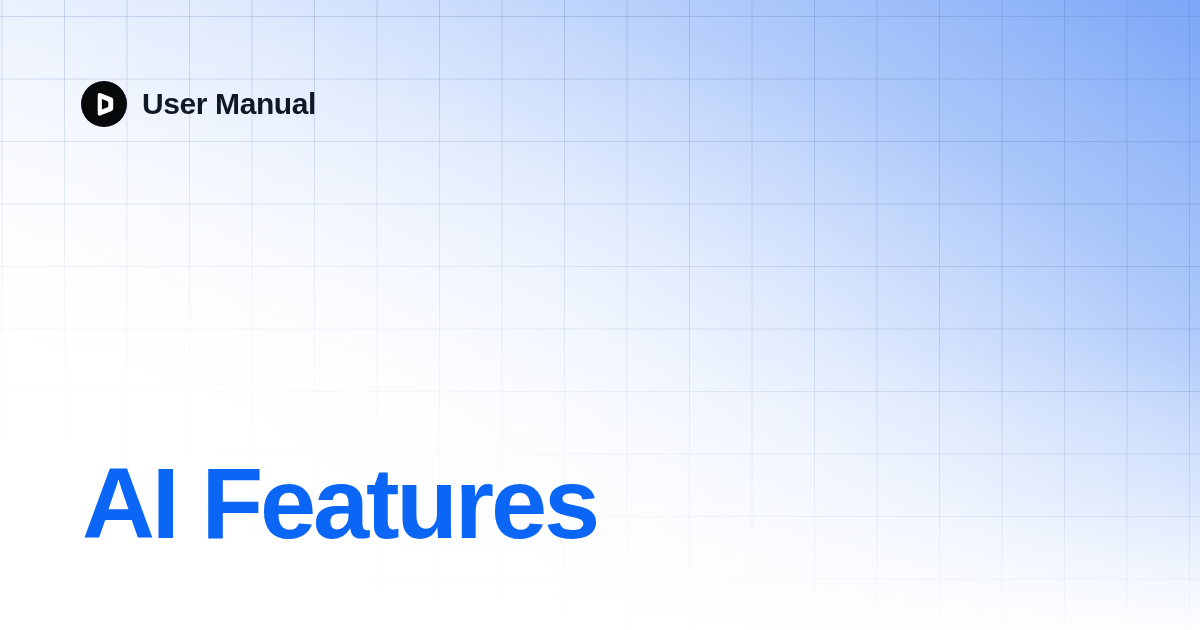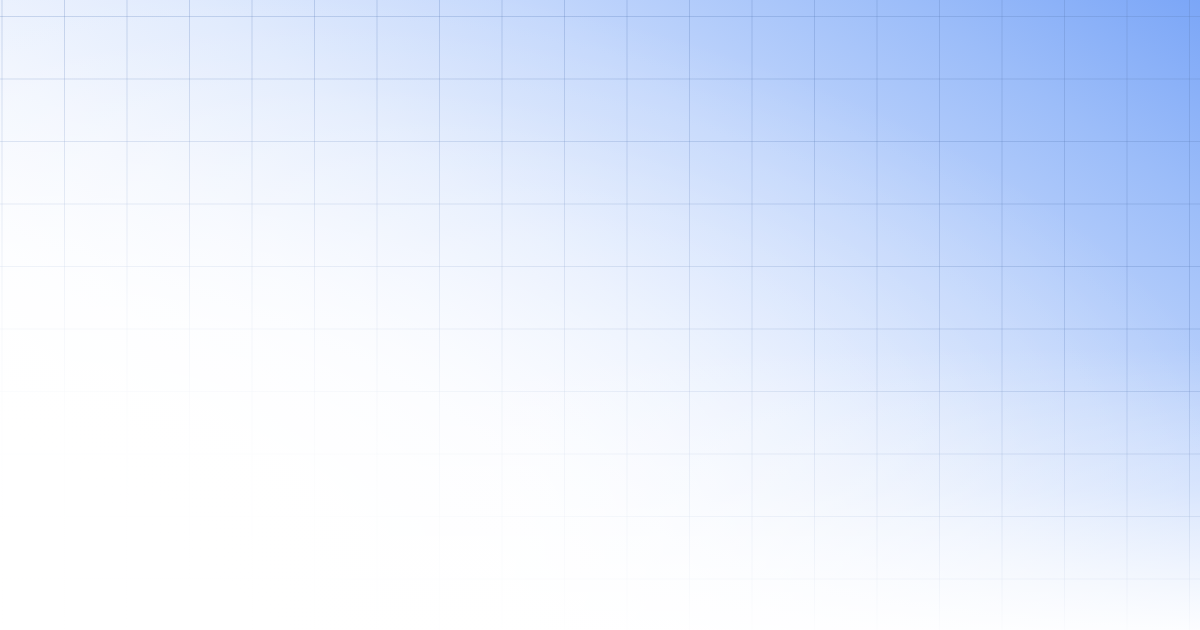--- a/index.html
+++ b/index.html
@@ -118,15 +118,28 @@
 </head>
 <body>
 
 <div class="cover">
 
   <div class="bg-base"></div>
   <div class="bg-grid"></div>
   <div class="bg-fade-left"></div>
   <div class="bg-fade-bottom"></div>
 
+  <div class="brand">
+    <span class="brand-mark">
+      <svg width="24" height="26" viewBox="0 0 24 26" aria-hidden="true">
+        <path fill="#FFFFFF" d="M8.2 2.1 L19.6 6.6 C20.6 7.0 21.2 7.9 21.2 9.0 L21.2 17.6
+                 C21.2 18.6 20.6 19.6 19.6 20.0 L8.2 24.5 C7.0 25.0 5.7 24.1 5.7 22.8
+                 L5.7 3.8 C5.7 2.5 7.0 1.6 8.2 2.1 Z
+                 M9.9 8.0 L9.9 18.6 L15.6 16.3 C16.0 16.1 16.3 15.7 16.3 15.2
+                 L16.3 11.4 C16.3 10.9 16.0 10.5 15.6 10.3 L9.9 8.0 Z"></path>
+      </svg>
+    </span>
+    <span class="brand-title">User Manual</span>
+  </div>
 
+  <h1 class="cover-title">AI Features</h1>
 
 </div>
 
 </body></html>

